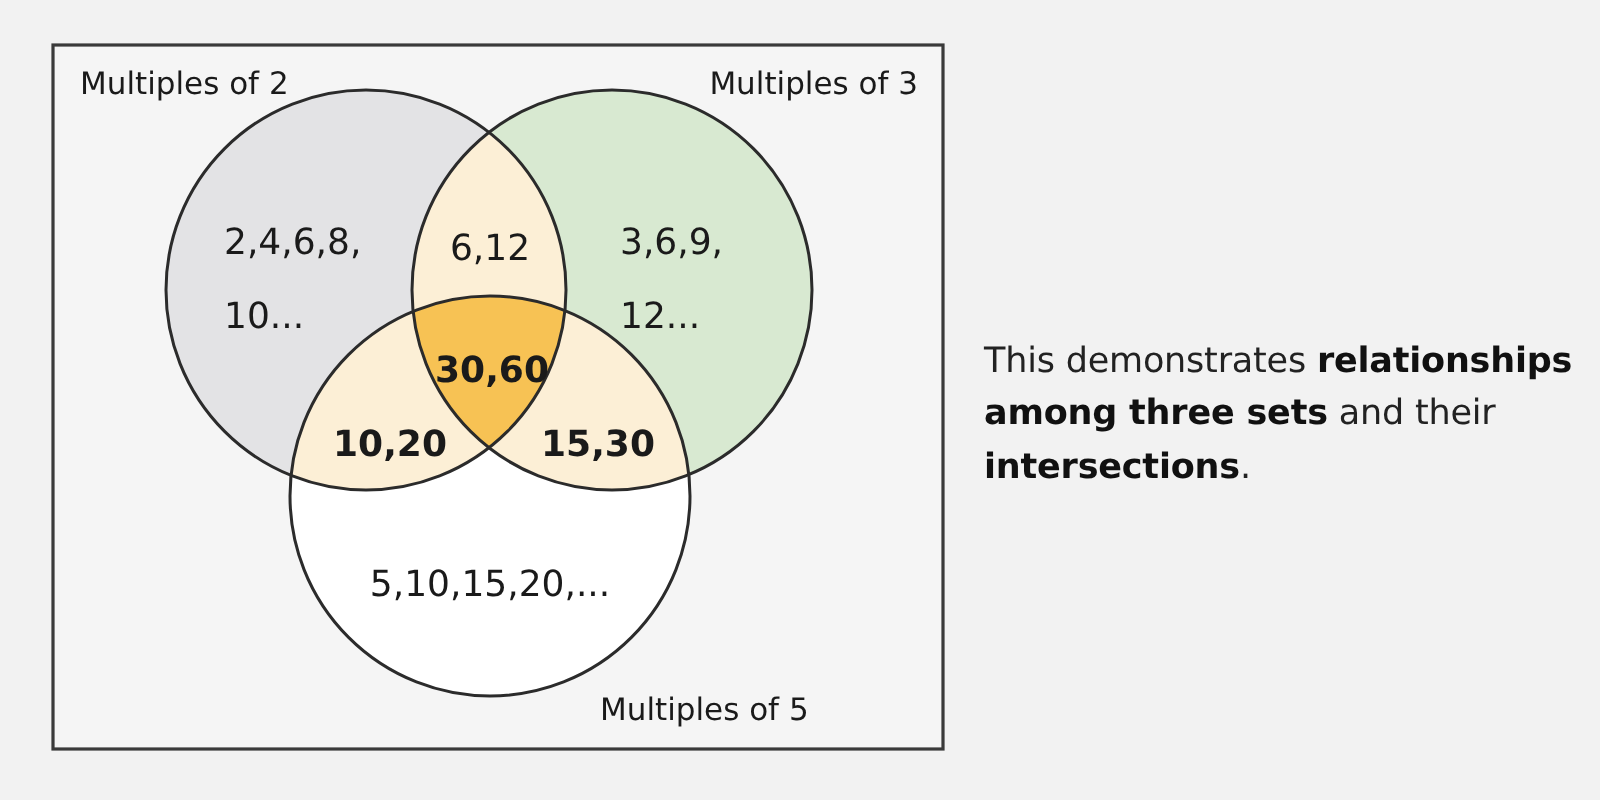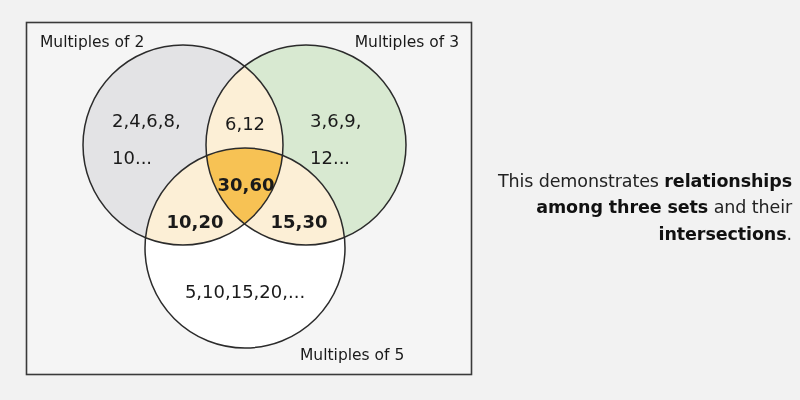--- a/index.html
+++ b/index.html
@@ -56,21 +56,20 @@
     left: 492px;
     top: 150px;
     width: 300px;
   }
   #caption-text {
     font-family: "DejaVu Sans", "Liberation Sans", sans-serif;
     font-size: 17.5px;
     line-height: 1.52;
     color: #222222;
     letter-spacing: -0.1px;
-    text-align: right;
   }
   #caption-text b {
     font-weight: 700;
     color: #111111;
   }
 </style>
 </head>
 <body>
 
 <div id="stage">

